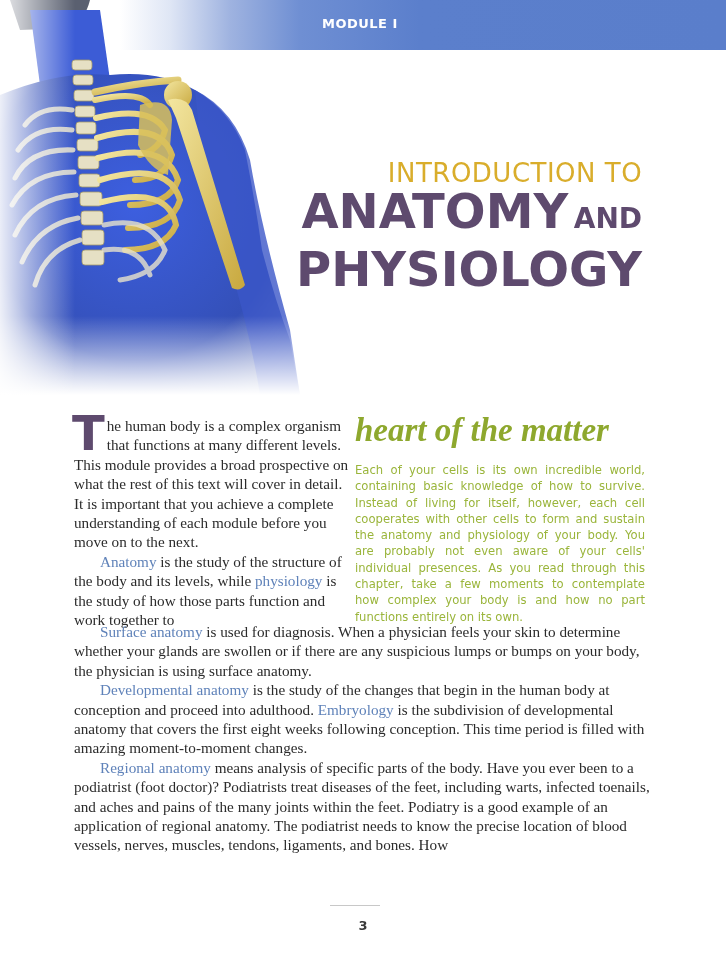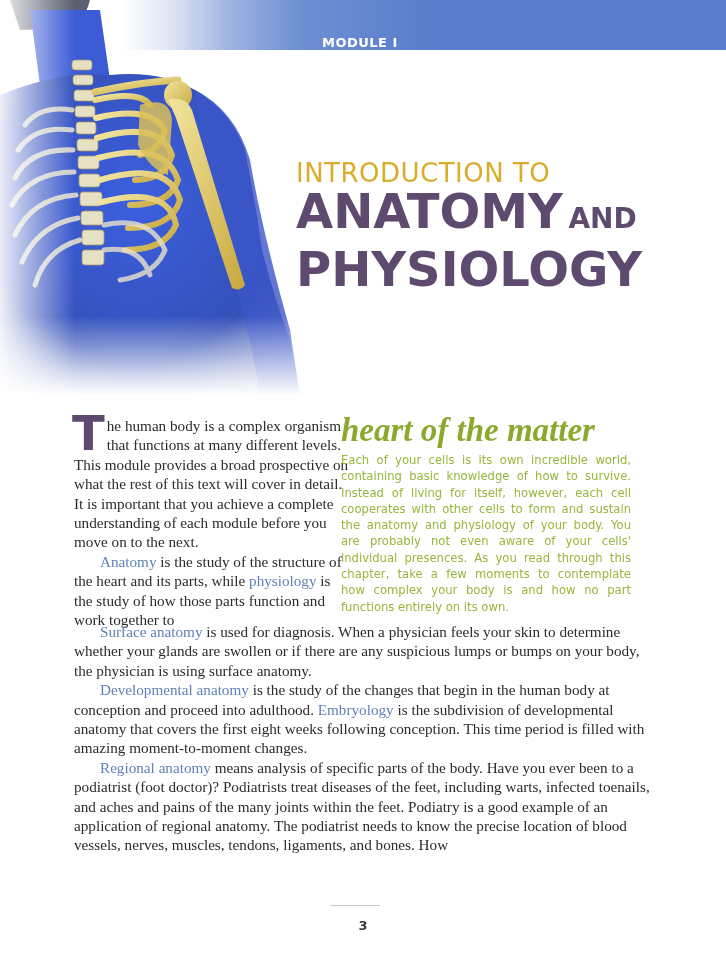--- a/index.html
+++ b/index.html
@@ -7,32 +7,32 @@
     width: 726px; height: 955px; position: relative; overflow: hidden;
     background: #ffffff;
     font-family: "Liberation Serif", "DejaVu Serif", serif;
     color: #2b2b2b;
   }
   .module-band {
     position: absolute; left: 0; top: 0; width: 726px; height: 50px;
     background: linear-gradient(90deg, rgba(255,255,255,0) 0px, rgba(255,255,255,0) 120px, #dfe6f5 170px, #9fb3e0 230px, #6f8fd3 300px, #5b7fcc 420px, #5a7ecb 726px);
   }
   .module-label {
-    position: absolute; left: 322px; top: 35px;
+    position: absolute; left: 322px; top: 16px;
     font-family: "DejaVu Sans", "Liberation Sans", sans-serif;
     font-weight: bold; font-size: 13px; letter-spacing: 0.5px;
     color: #ffffff;
   }
   
   .figure {
     position: absolute; left: 0; top: 0; width: 300px; height: 395px; overflow: hidden;
   }
   .figure svg { display: block; }
 
-  .title-block { position: absolute; left: 296px; top: 158px; }
+  .title-block { position: absolute; left: 296px; top: 158px; text-align: right; }
   .title-intro {
     font-family: "DejaVu Sans", "Liberation Sans", sans-serif;
     font-size: 26px; color: #d9ad2b; letter-spacing: 0.5px; line-height: 30px;
   }
   .title-main {
     font-family: "DejaVu Sans", "Liberation Sans", sans-serif;
     font-weight: bold; color: #5e4a6e; line-height: 46px;
   }
   .title-line1 { font-size: 48px; letter-spacing: 0px; }
   .title-and { font-size: 28px; letter-spacing: 0px; }
@@ -46,30 +46,30 @@
   }
   .dropcap {
     float: left; font-family: "DejaVu Sans", "Liberation Sans", sans-serif;
     font-weight: bold; font-size: 48px; line-height: 40px; color: #5e4a6e;
     margin: -3px 2px 0 -2px; height: 40px;
   }
   .term { color: #5f82b9; }
   .indent { text-indent: 26px; }
   p { margin: 0; }
 
-  .sidebar { position: absolute; left: 341px; top: 412px; width: 290px; }
+  .sidebar { position: absolute; left: 355px; top: 412px; width: 290px; }
   .sidebar-title {
     font-family: "Liberation Serif", "DejaVu Serif", serif;
     font-style: italic; font-weight: bold; font-size: 33px; line-height: 36px;
     color: #8ea82e;
   }
   .sidebar-body {
     font-family: "DejaVu Sans", "Liberation Sans", sans-serif;
     font-size: 11.6px; line-height: 16.3px; color: #9ab53b; text-align: justify;
-    margin-top: 4px;
+    margin-top: 14px;
   }
 
   .full-col { position: absolute; left: 74px; top: 622px; width: 578px; }
 
   .page-rule { position: absolute; left: 330px; top: 905px; width: 50px; height: 1px; background: #c8c8c8; }
   .page-num {
     position: absolute; left: 0; width: 726px; top: 918px; text-align: center;
     font-family: "DejaVu Sans", "Liberation Sans", sans-serif; font-weight: bold;
     font-size: 13px; color: #3a3a3a;
   }
@@ -169,21 +169,21 @@
     <span class="title-line1">ANATOMY</span>
     <span class="title-and">AND</span>
   </div>
   <div class="title-main title-line2">PHYSIOLOGY</div>
 </div>
 
 <div class="intro-col body-text">
   <p>
     <span class="dropcap">T</span><span>he human body is a complex organism that functions at many different levels. This module provides a broad prospective on what the rest of this text will cover in detail. It is important that you achieve a complete understanding of each module before you move on to the next.</span>
   </p>
-  <p class="indent"><span class="term">Anatomy</span><span> is the study of the structure of the heart and its parts, while </span><span class="term">physiology</span><span> is the study of how those parts function and work together to</span></p>
+  <p class="indent"><span class="term">Anatomy</span><span> is the study of the structure of the body and its levels, while </span><span class="term">physiology</span><span> is the study of how those parts function and work together to</span></p>
 </div>
 
 <div class="sidebar">
   <div class="sidebar-title">heart of the matter</div>
   <div class="sidebar-body">Each of your cells is its own incredible world, containing basic knowledge of how to survive. Instead of living for itself, however, each cell cooperates with other cells to form and sustain the anatomy and physiology of your body. You are probably not even aware of your cells' individual presences. As you read through this chapter, take a few moments to contemplate how complex your body is and how no part functions entirely on its own.</div>
 </div>
 
 <div class="full-col body-text">
   <p class="indent"><span class="term">Surface anatomy</span><span> is used for diagnosis. When a physician feels your skin to determine whether your glands are swollen or if there are any suspicious lumps or bumps on your body, the physician is using surface anatomy.</span></p>
   <p class="indent"><span class="term">Developmental anatomy</span><span> is the study of the changes that begin in the human body at conception and proceed into adulthood. </span><span class="term">Embryology</span><span> is the subdivision of developmental anatomy that covers the first eight weeks following conception. This time period is filled with amazing moment-to-moment changes.</span></p>

